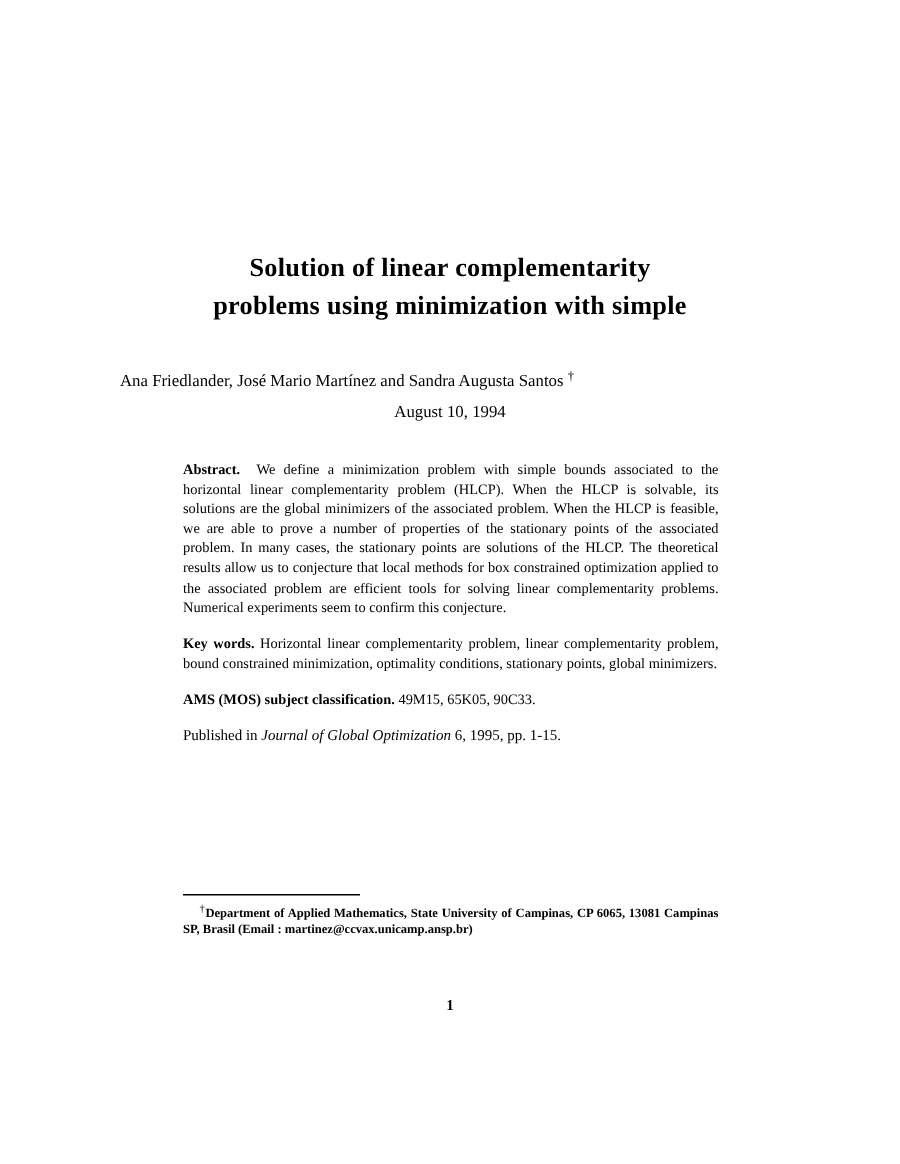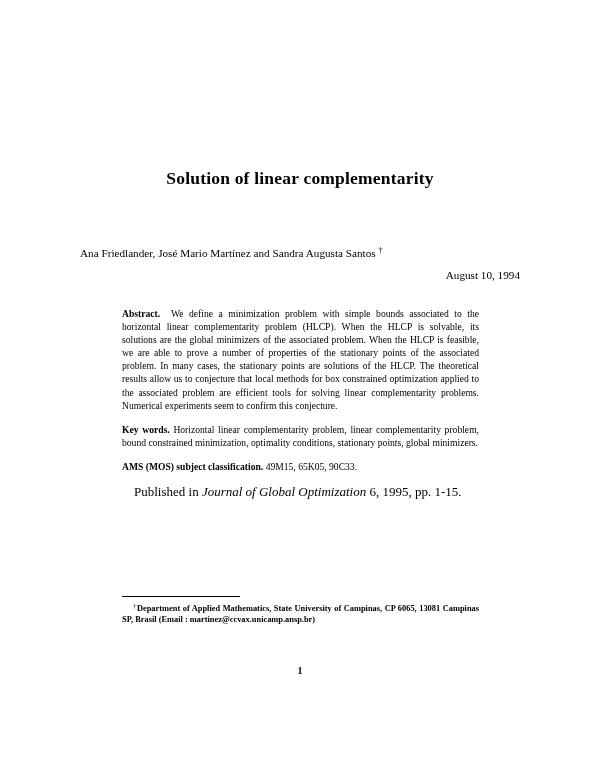--- a/index.html
+++ b/index.html
@@ -57,21 +57,21 @@
   }
   .authors .fn-mark {
     font-size: 8.5px;
     vertical-align: 4px;
   }
   .date {
     position: absolute;
     left: 80px;
     top: 268px;
     width: 440px;
-    text-align: right;
+    text-align: center;
     font-size: 11.2px;
     line-height: 14px;
   }
 
   
   .body-block {
     position: absolute;
     left: 122px;
     top: 307px;
     width: 357px;
@@ -82,23 +82,23 @@
     text-align: justify;
     text-justify: inter-word;
     margin: 0 0 11px 0;
   }
   .para b { font-weight: bold; }
   .lead {
     font-weight: bold;
   }
 
   .pubs {
-    font-size: 13px;
+    font-size: 10px;
     line-height: 13.1px;
-    margin: 12px;
+    margin: 0;
   }
 
   
   .footnote-rule {
     position: absolute;
     left: 122px;
     top: 596px;
     width: 118px;
     height: 1px;
     background: #000000;
@@ -136,20 +136,21 @@
     font-weight: bold;
   }
 </style>
 </head>
 <body>
 
 <div class="page">
 
   <div class="title-block">
     <div class="title-line">Solution of linear complementarity</div>
+    <div class="title-line">problems using minimization with simple</div>
   </div>
 
   <div class="authors"><span>Ana Friedlander, José Mario Martínez and Sandra Augusta Santos</span> <span class="fn-mark">†</span></div>
 
   <div class="date">August 10, 1994</div>
 
   <div class="body-block">
 
     <p class="para"><b class="lead">Abstract.</b>&nbsp; <span>We define a minimization problem with simple bounds associated to the horizontal linear complementarity problem (HLCP). When the HLCP is solvable, its solutions are the global minimizers of the associated problem. When the HLCP is feasible, we are able to prove a number of properties of the stationary points of the associated problem. In many cases, the stationary points are solutions of the HLCP. The theoretical results allow us to conjecture that local methods for box constrained optimization applied to the associated problem are efficient tools for solving linear complementarity problems. Numerical experiments seem to confirm this conjecture.</span></p>
 

